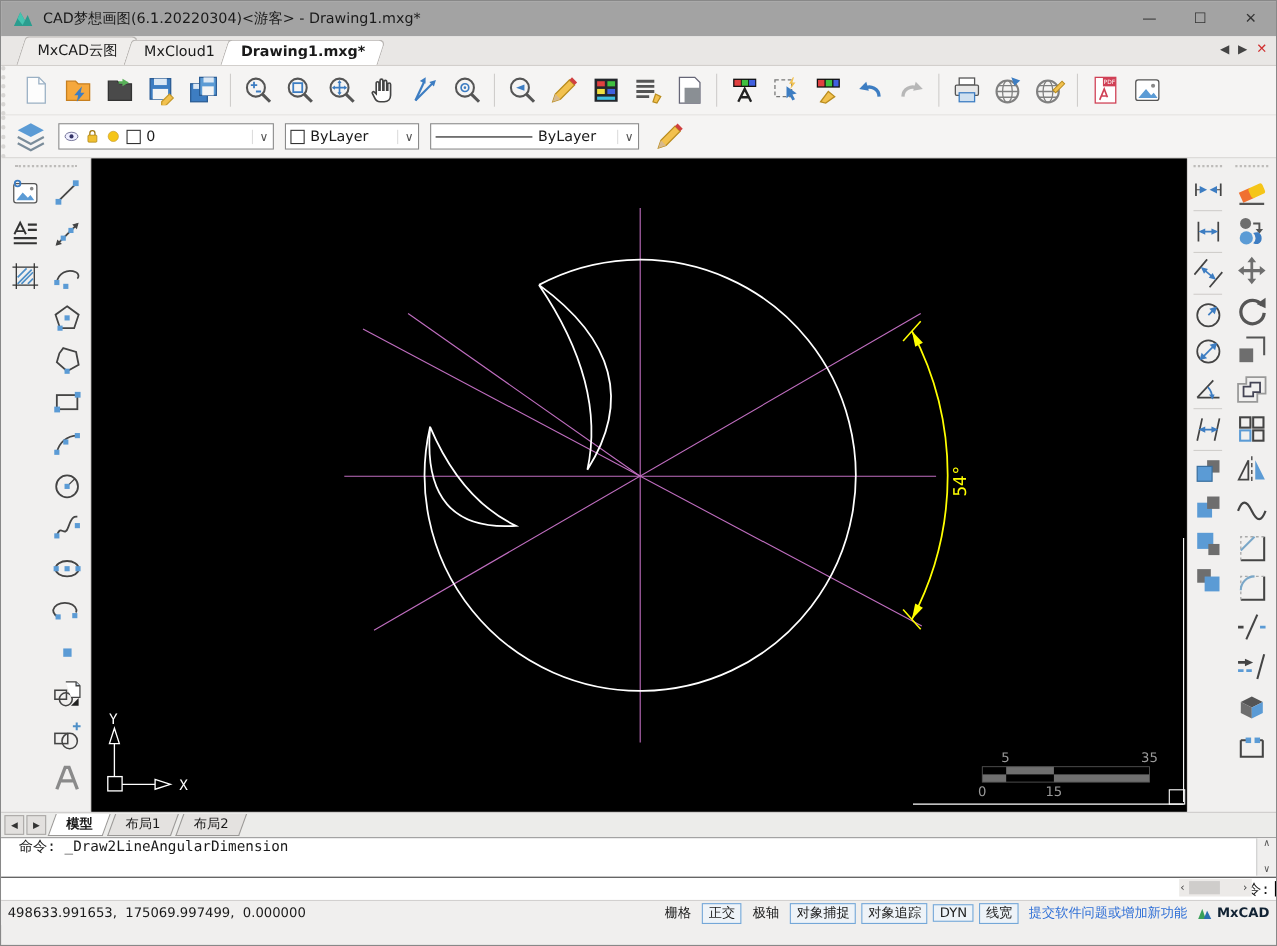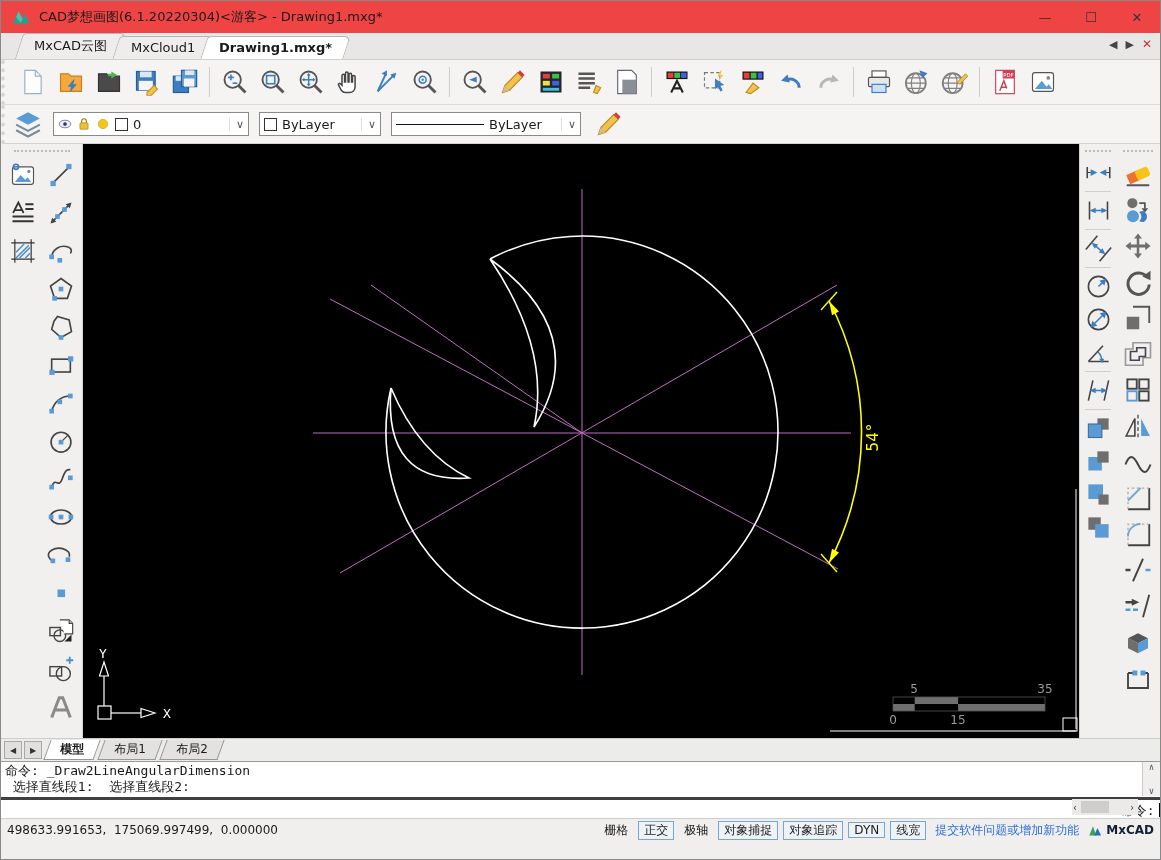--- a/index.html
+++ b/index.html
@@ -1,20 +1,20 @@
 <!DOCTYPE html>
 <html><head>
 <meta charset="utf-8">
 <style>
   html,body{margin:0;padding:0;}
   .app{width:1161px;height:860px;position:relative;background:#f0efee;
        font-family:"DejaVu Sans","Liberation Sans",sans-serif;color:#1a1a1a;
        display:flex;flex-direction:column;overflow:hidden;border:1px solid #888;box-sizing:border-box;}
   
-  .titlebar{height:32px;background:#ef4444;display:flex;align-items:center;flex:none;}
+  .titlebar{height:32px;background:#a3a3a3;display:flex;align-items:center;flex:none;}
   .titlebar .appicon{width:20px;height:20px;margin:0 8px 0 10px;}
   .titlebar .title{font-size:13px;}
   .wincontrols{margin-left:auto;display:flex;height:100%;}
   .winbtn{width:46px;display:flex;align-items:center;justify-content:center;font-size:13px;color:#333;}
   
   .menubar{height:26px;background:#f3f2f1;display:flex;align-items:center;padding-left:14px;flex:none;border-left:4px dotted #d8d6d4;}
   .menuitem{font-size:13px;padding:3px 11px;}
   
   .tabbar{height:26px;background:#e9e7e5;border-bottom:1px solid #d2cfcc;display:flex;align-items:flex-end;padding-left:18px;flex:none;position:relative;}
   .dtab{font-size:13px;padding:3px 14px 4px;border:1px solid #b8b5b2;border-bottom:none;margin-right:-6px;
@@ -64,21 +64,21 @@
   .layoutbar{height:22px;background:#ececea;display:flex;align-items:center;font-size:12px;flex:none;
              border-top:1px solid #cfcdcb;padding-left:2px;}
   .lnav{width:16px;height:16px;background:#e2e0de;border:1px solid #aaa8a6;display:flex;align-items:center;
         justify-content:center;font-size:8px;color:#333;margin:0 1px;}
   .ltab{padding:1px 12px;border:1px solid #9a9896;border-top:none;background:#e4e2e0;transform:skewX(-20deg);margin-left:4px;}
   .ltab>span{display:inline-block;transform:skewX(20deg);}
   .ltab.active{background:#fff;font-weight:bold;text-decoration:underline;}
   
   .cmd{height:56px;background:#fff;font-family:"DejaVu Sans Mono","Liberation Mono",monospace;font-size:13px;
        position:relative;flex:none;border-top:1px solid #999;}
-  .cmdhist{height:34px;padding:1px 20px 0 4px;border-bottom:3px solid #404040;overflow:hidden;}
+  .cmdhist{height:34px;padding:1px 20px 0 16px;border-bottom:1px solid #404040;overflow:hidden;}
   .cmdline{white-space:pre;line-height:16px;}
   .cmdprompt{padding:2px 0 0 4px;white-space:pre;text-align:right;}
   .cursorbar{display:inline-block;width:1.5px;height:14px;background:#000;vertical-align:-2px;margin-left:4px;}
   .vscroll{position:absolute;right:0;top:0;width:17px;height:34px;background:#f0efee;border-left:1px solid #ccc;
            display:flex;flex-direction:column;align-items:center;justify-content:space-between;font-size:9px;color:#555;}
   .hscroll{position:absolute;right:22px;bottom:3px;width:66px;height:16px;background:#eceae8;display:flex;
            align-items:center;font-size:10px;color:#444;}
   .hscroll .thumb{width:28px;height:12px;background:#cfcdcb;margin:0 3px;}
   
   .statusbar{height:22px;background:#f0efee;border-top:1px solid #cfcdcb;display:flex;align-items:center;
@@ -988,21 +988,20 @@
     <span class="lnav">◀</span>
     <span class="lnav">▶</span>
     <span class="ltab active"><span>模型</span></span>
     <span class="ltab"><span>布局1</span></span>
     <span class="ltab"><span>布局2</span></span>
   </div>
 
   <div class="cmd">
     <div class="cmdhist">
       <div class="cmdline">命令: _Draw2LineAngularDimension</div>
-      <div class="cmdline"> 选择直线段1:  选择直线段2:</div>
     </div>
     <div class="cmdprompt"><span>命令:</span><span class="cursorbar"></span></div>
     <div class="vscroll">
       <span>∧</span>
       <span>∨</span>
     </div>
     <div class="hscroll">
       <span>‹</span>
       <span class="thumb"></span>
       <span style="margin-left:auto;margin-right:3px">›</span>

